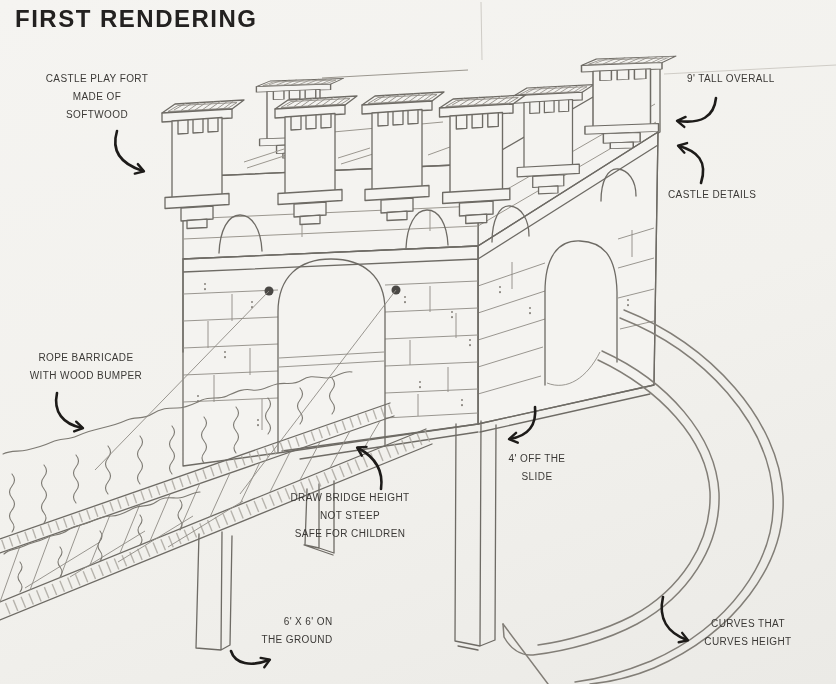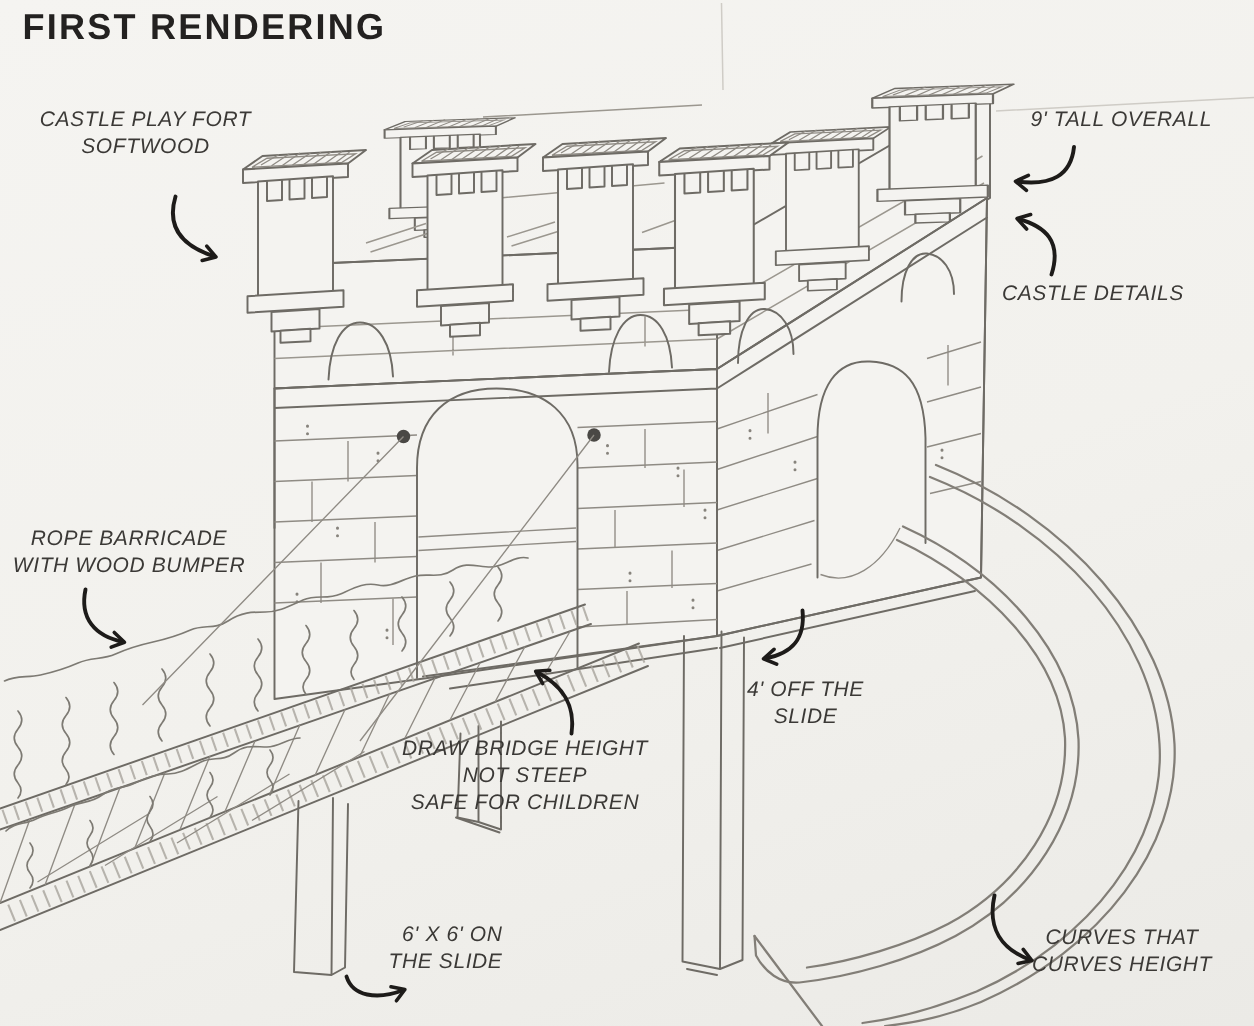--- a/index.html
+++ b/index.html
@@ -7,23 +7,22 @@
     position:relative;width:836px;height:684px;overflow:hidden;
     background:linear-gradient(160deg,#f5f4f1 0%,#f2f1ed 55%,#ebeae6 100%);
     font-family:"Liberation Sans", sans-serif;
   }
   .title{
     position:absolute;left:15px;top:5px;
     font-size:24px;font-weight:bold;letter-spacing:1.5px;color:#232120;
   }
   .note{
     position:absolute;text-align:center;color:#3b3936;
-    font-size:14px;line-height:18px;letter-spacing:0.4px;white-space:nowrap;
+    font-size:10px;line-height:18px;letter-spacing:0.4px;white-space:nowrap;
     transform:translateX(-50%);
-    font-style:italic;
   }
   .note.left-anchor{transform:none;text-align:left;}
   svg{position:absolute;left:0;top:0;}
   .ink{stroke:#6e6b65;fill:none;stroke-width:1.3;stroke-linecap:round;stroke-linejoin:round;}
   .fill{fill:#f4f3f0;stroke:#6e6b65;stroke-width:1.3;stroke-linejoin:round;}
   .thin{stroke:#8f8b84;fill:none;stroke-width:0.9;}
   .faint{stroke:#cfccc6;fill:none;stroke-width:1;}
   .lite{stroke:#9b978f;fill:none;stroke-width:1;}
   .rope{stroke:#7d7a73;fill:none;stroke-width:1.1;stroke-linecap:round;}
   .tick{stroke:#a8a49c;fill:none;opacity:0.8;}
@@ -142,20 +141,21 @@
     <path class="arrow" marker-end="url(#ah)" d="M 535 407 C 537 427 527 436 510 439"></path>
     <path class="arrow" marker-end="url(#ah)" d="M 231 651 C 235 664 251 667 269 660"></path>
     <path class="arrow" marker-end="url(#ah)" d="M 663 597 C 658 619 668 633 687 640"></path>
   </g>
 </svg>
 
 <div class="title">FIRST RENDERING</div>
 
 <div class="note" style="left:97px;top:70px;">
   <div>CASTLE PLAY FORT</div>
+  <div>MADE OF</div>
   <div>SOFTWOOD</div>
 </div>
 
 <div class="note left-anchor" style="left:687px;top:70px;">
   <div>9' TALL OVERALL</div>
 </div>
 
 <div class="note left-anchor" style="left:668px;top:186px;">
   <div>CASTLE DETAILS</div>
 </div>
@@ -171,21 +171,21 @@
   <div>SAFE FOR CHILDREN</div>
 </div>
 
 <div class="note" style="left:537px;top:450px;">
   <div>4' OFF THE</div>
   <div>SLIDE</div>
 </div>
 
 <div class="note" style="left:297px;top:613px;text-align:right;">
   <div>6' X 6' ON</div>
-  <div>THE SLIDE</div>
+  <div>THE GROUND</div>
 </div>
 
 <div class="note" style="left:748px;top:615px;">
   <div>CURVES THAT</div>
   <div>CURVES HEIGHT</div>
 </div>
 
 </div>
 
 </body></html>

